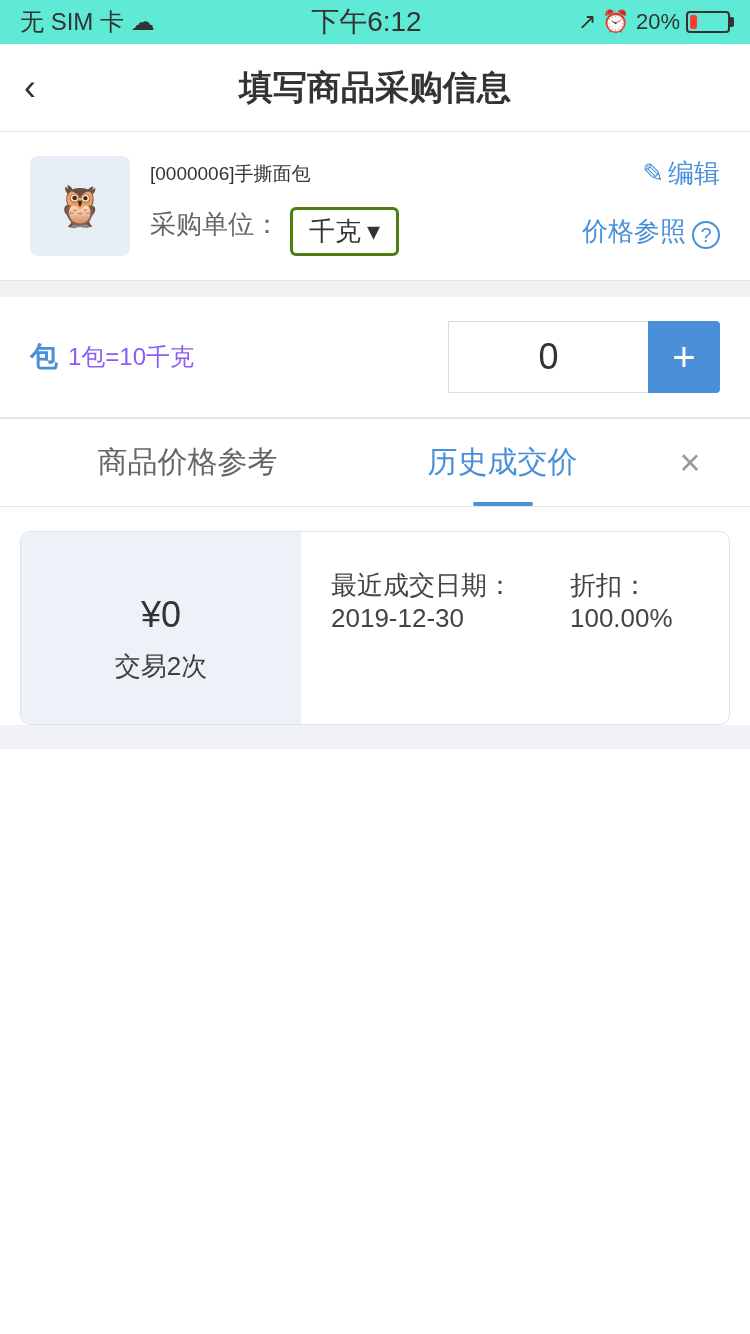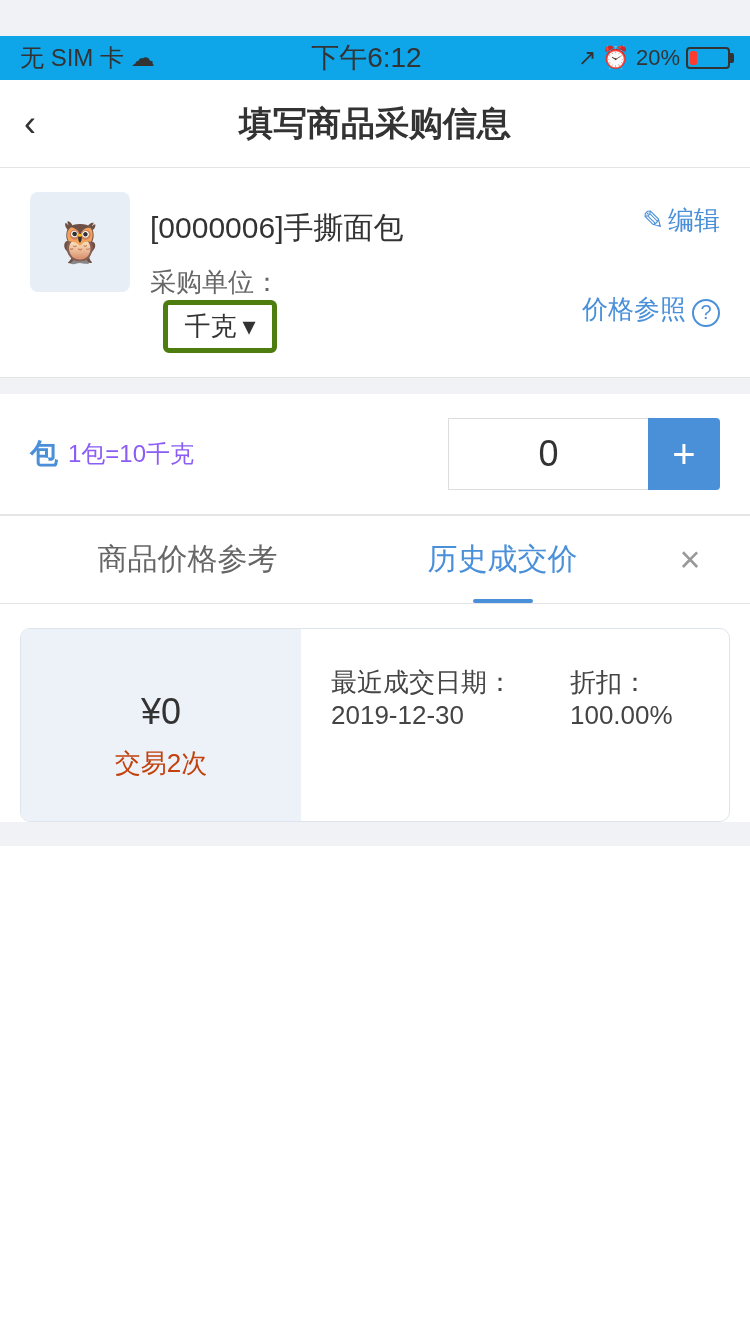--- a/index.html
+++ b/index.html
@@ -10,28 +10,27 @@
       background: #f0f2f5;
       font-family: -apple-system, "PingFang SC", "Helvetica Neue", sans-serif;
       font-size: 28px;
       color: #333;
     }
 
     
     .status-bar {
       width: 750px;
       height: 44px;
-      background: #0ea5e9;
+      background: #5eead4;
       display: flex;
       align-items: center;
       justify-content: space-between;
       padding: 0 20px;
       font-size: 24px;
       color: #333;
-      margin-top: 36px;
     }
     .status-left { display: flex; align-items: center; gap: 8px; }
     .status-center { font-size: 28px; font-weight: 400; }
     .status-right { display: flex; align-items: center; gap: 6px; font-size: 22px; }
     .battery {
       width: 44px; height: 22px;
       border: 2px solid #333;
       border-radius: 4px;
       position: relative;
       display: inline-flex;
@@ -104,41 +103,40 @@
     .product-info {
       flex: 1;
     }
     .product-header {
       display: flex;
       justify-content: space-between;
       align-items: center;
       margin-bottom: 16px;
     }
     .product-name {
-      font-size: 30px;
+      font-size: 19px;
       color: #333;
       font-weight: 500;
-      margin-top: 16px;
     }
     .edit-link {
       font-size: 26px;
       color: #4a90d9;
       display: flex;
       align-items: center;
       gap: 4px;
       cursor: pointer;
     }
     .product-unit-row {
       display: flex;
       align-items: center;
       justify-content: space-between;
     }
     .unit-label { font-size: 26px; color: #666; }
     .unit-select {
-      border: 5px solid #4d7c0f;
+      border: 3px solid #4d7c0f;
       border-radius: 6px;
       padding: 4px 16px;
       font-size: 26px;
       color: #333;
       background: #fff;
       margin-left: 10px;
       display: inline-flex;
       align-items: center;
       gap: 6px;
     }
@@ -294,21 +292,21 @@
     .history-price {
       font-size: 60px;
       color: #333;
       font-weight: 500;
     }
     .history-price span {
       font-size: 36px;
     }
     .history-count {
       font-size: 26px;
-      color: #c2410c;
+      color: #404040;
       margin-top: 8px;
     }
     .history-right {
       flex: 1;
       padding: 36px 30px;
       display: flex;
       flex-direction: row;
       gap: 14px;
     }
     .history-detail-row {
@@ -345,21 +343,21 @@
   </div>
   <div class="product-info">
     <div class="product-header">
       <span class="product-name">[0000006]手撕面包</span>
       <span class="edit-link">
         <span>✎</span>
         <span>编辑</span>
       </span>
     </div>
     <div class="product-unit-row">
-      <div style="display:flex;align-items:center;flex-direction:column;">
+      <div style="display:flex;">
         <span class="unit-label">采购单位：</span>
         <div class="unit-select">
           <span>千克</span>
           <span>▾</span>
         </div>
       </div>
       <div class="price-ref">
         <span>价格参照</span>
         <div class="question-circle">?</div>
       </div>

